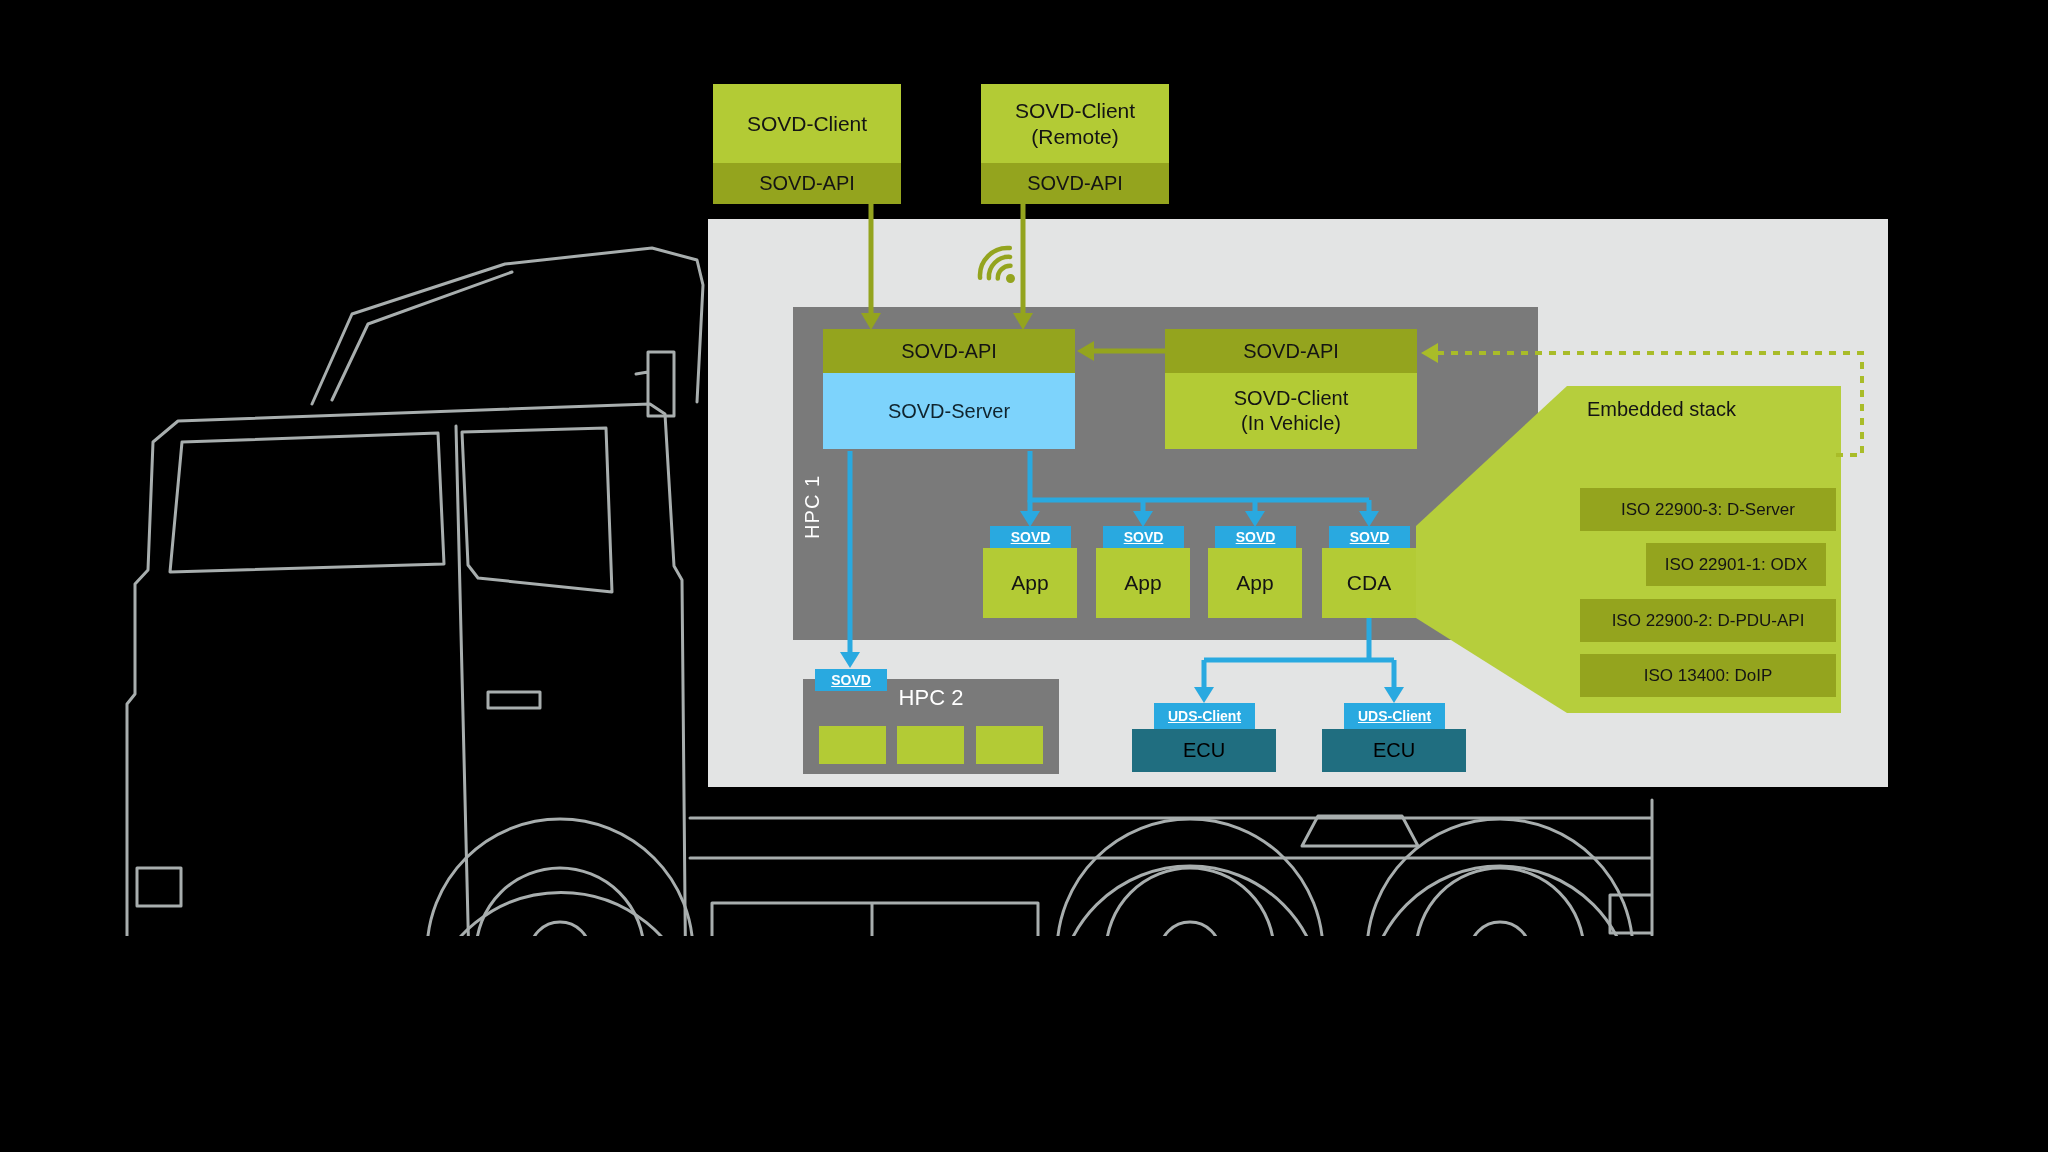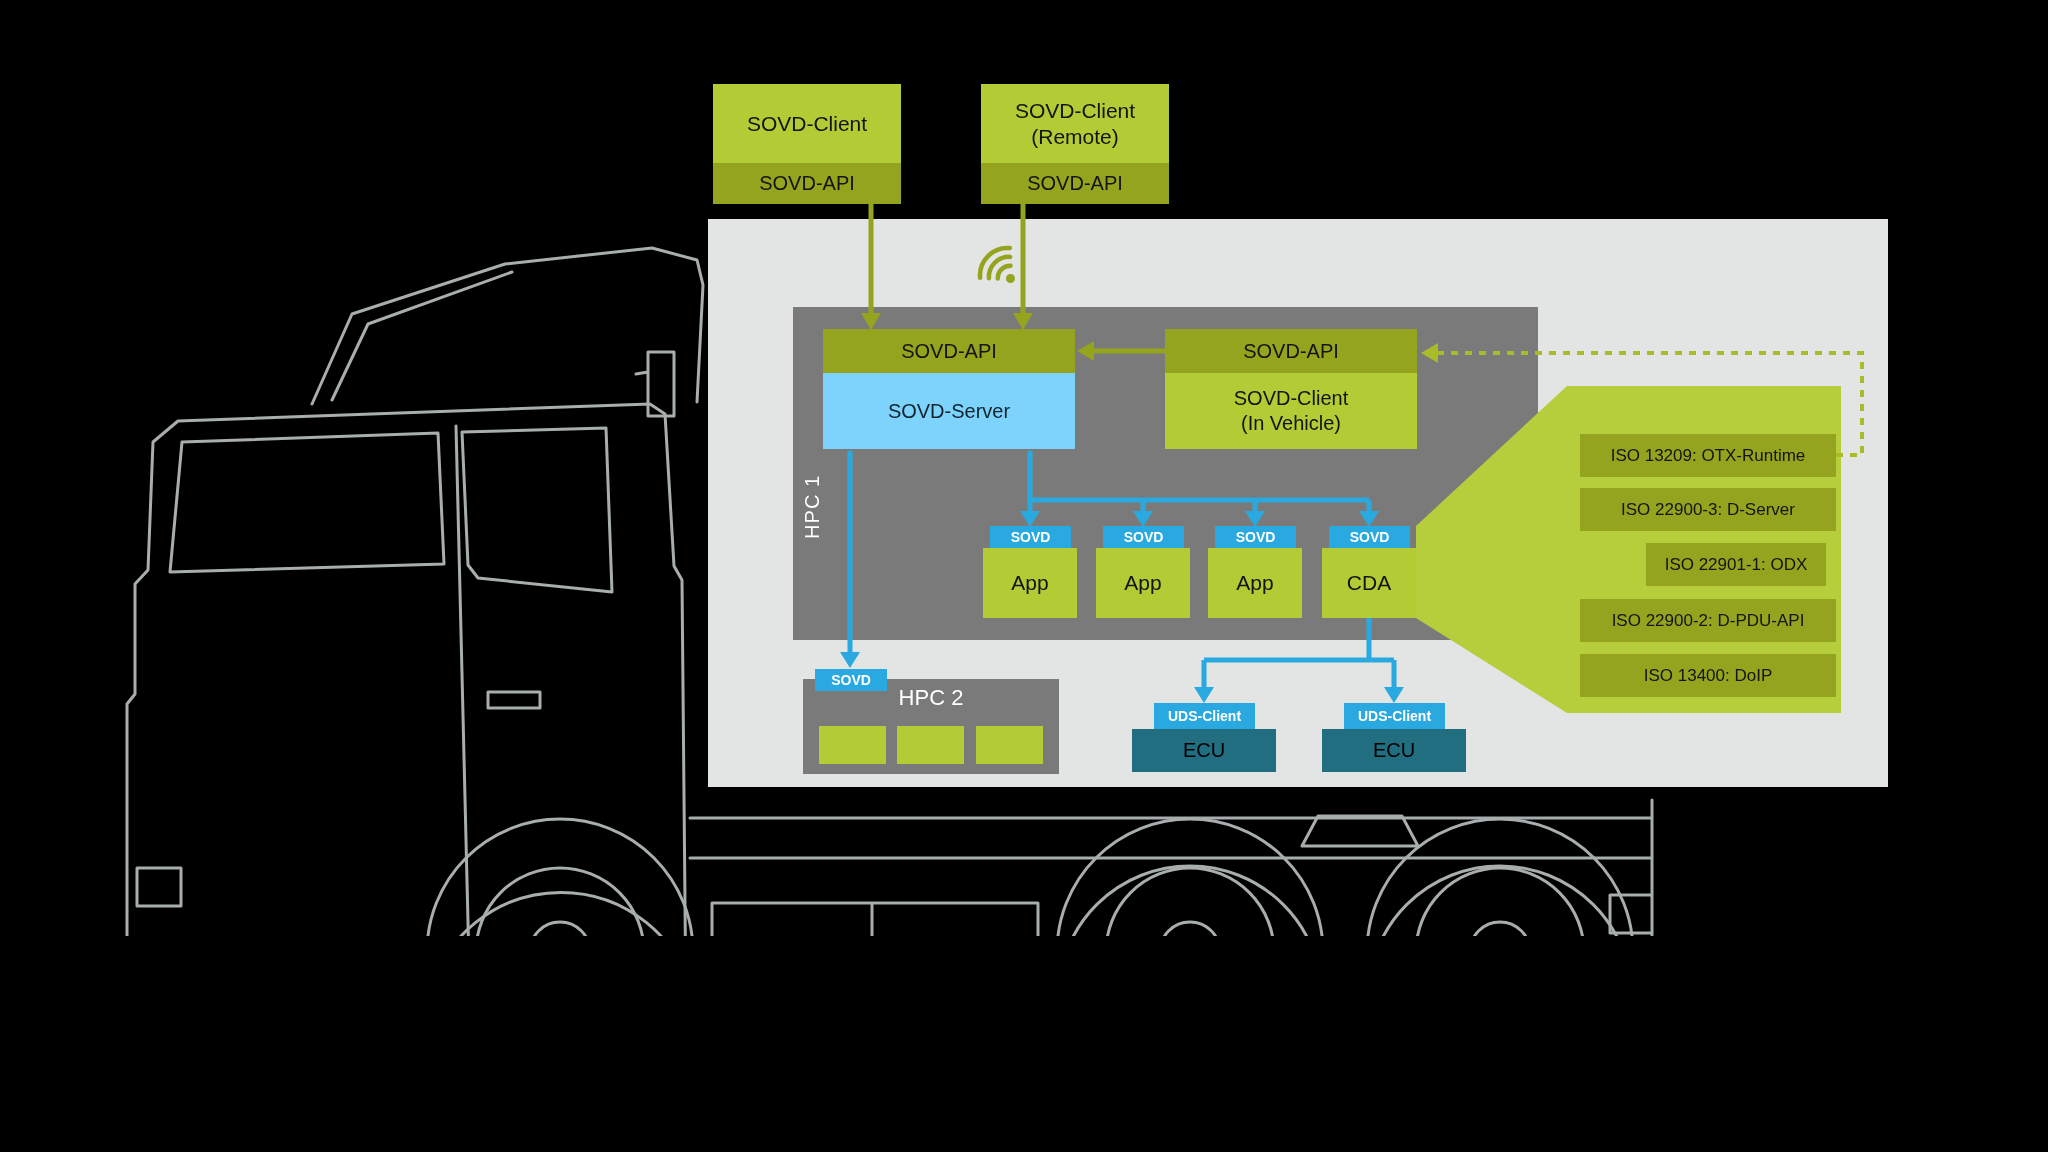--- a/index.html
+++ b/index.html
@@ -9,21 +9,21 @@
   .center{display:flex;align-items:center;justify-content:center;text-align:center;}
   .green{background:#b3cb35;color:#141414;}
   .olive{background:#94a41e;color:#141414;}
   .panel{background:#e3e4e4;}
   .gray{background:#7a7a7a;}
   .blue{background:#29a9e0;color:#fff;}
   .server{background:#7dd3fc;color:#10242e;}
   .teal{background:#206e80;color:#000000;}
   .lbl-lg{font-size:21px;}
   .lbl-md{font-size:20px;}
-  .lbl-sm{font-size:14px;font-weight:bold;}
+  .lbl-sm{font-size:14px;font-weight:bold;text-decoration:underline;}
   .iso{font-size:17px;}
   .hpc1-label{position:absolute;left:8px;top:168px;writing-mode:vertical-rl;transform:rotate(180deg);
               color:#fff;font-size:20px;letter-spacing:1px;}
   .hpc2-label{position:absolute;left:0;right:0;top:6px;text-align:center;color:#fff;font-size:22px;}
   .funnel{background:#b6ce3c;clip-path:polygon(0 140px,100% 0,100% 100%,0 232px);}
   svg{display:block;}
 </style>
 </head>
 <body>
 
@@ -149,21 +149,21 @@
     </div>
 
   <div class="abs blue center lbl-sm" style="left:1344px;top:703px;width:101px;height:26px">
       <span>UDS-Client</span>
     </div>
   <div class="abs teal center lbl-md" style="left:1322px;top:729px;width:144px;height:43px">
       <span>ECU</span>
     </div>
 
   <div class="abs" style="left:1567px;top:386px;width:274px;height:327px;background:#b6ce3c">
-    <div class="abs olive center iso" style="left:13px;top:48px;width:256px;height:43px">ISO 13209: OTX-Runtime</div>
+    <div style="padding:12px 0 0 20px;font-size:20px">Embedded stack</div>
     <div class="abs olive center iso" style="left:13px;top:102px;width:256px;height:43px">ISO 22900-3: D-Server</div>
     <div class="abs olive center iso" style="left:79px;top:157px;width:180px;height:43px">ISO 22901-1: ODX</div>
     <div class="abs olive center iso" style="left:13px;top:213px;width:256px;height:43px">ISO 22900-2: D-PDU-API</div>
     <div class="abs olive center iso" style="left:13px;top:268px;width:256px;height:43px">ISO 13400: DoIP</div>
   </div>
 
   <svg class="abs" style="left:0;top:0" width="2048" height="1152" viewBox="0 0 2048 1152">
 
     <g fill="none" stroke="#94a41e" stroke-width="5">
       <path d="M 871,204 V 315"></path>

